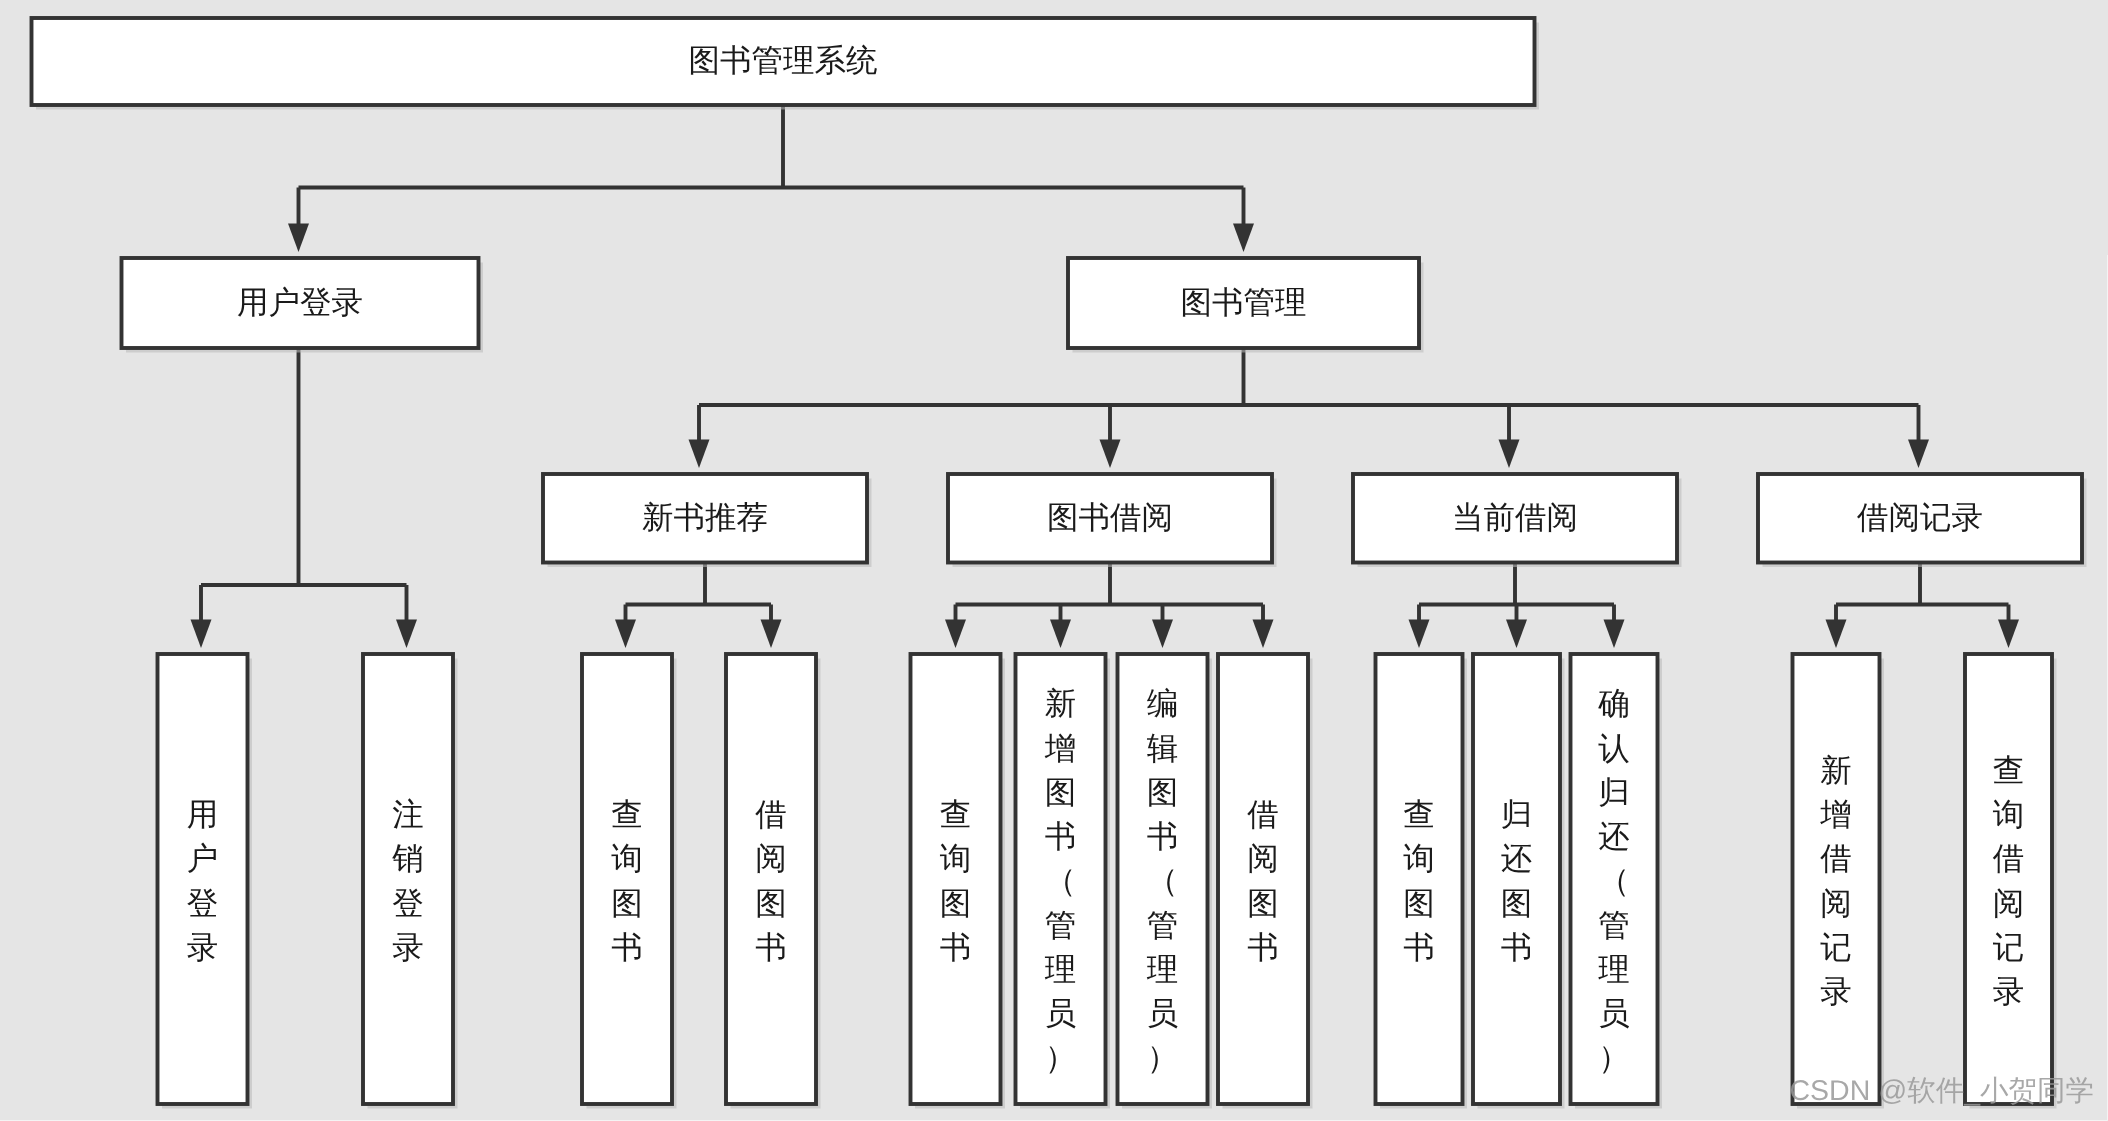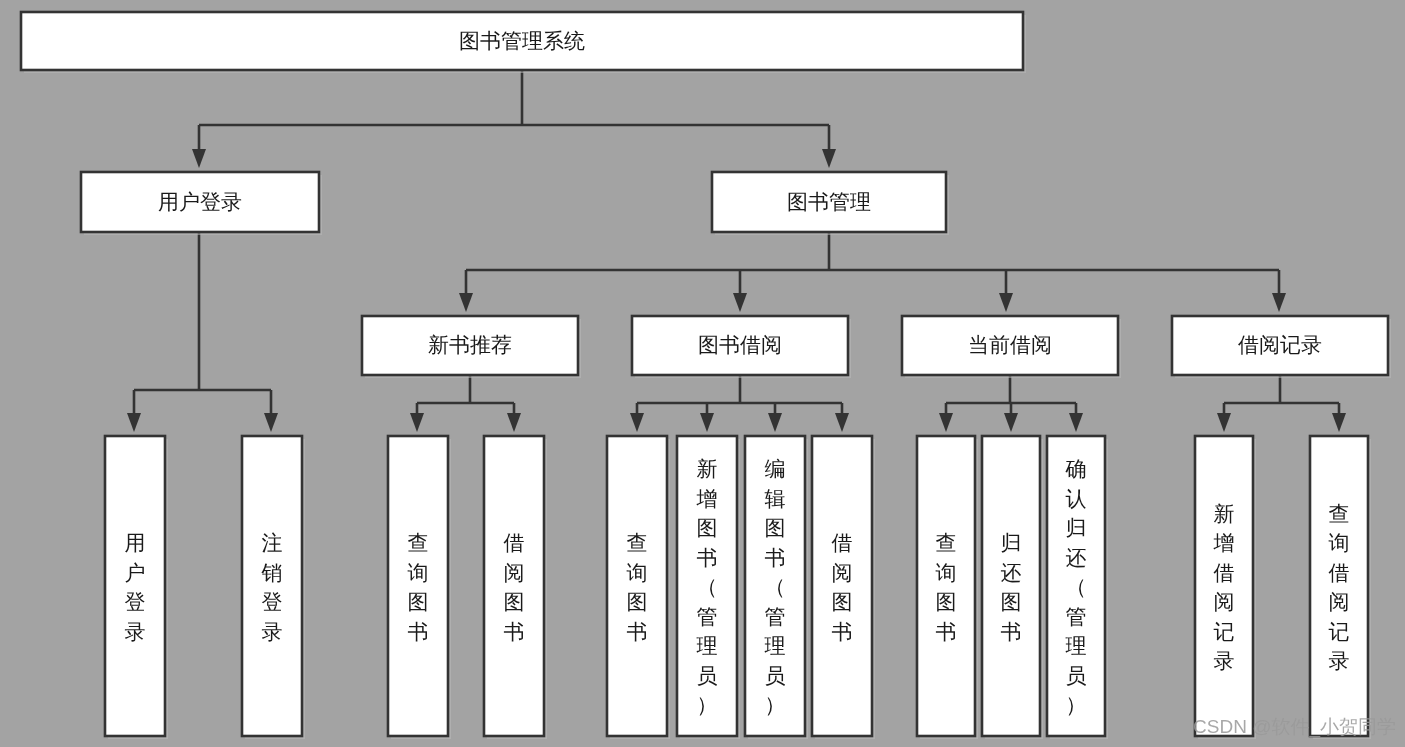--- a/index.html
+++ b/index.html
@@ -8,21 +8,21 @@
     padding: 0;
     background: #ffffff;
   }
   body {
     font-family: "Liberation Sans", "DejaVu Sans", sans-serif;
   }
   #diagram-root {
     position: relative;
     width: 1405px;
     height: 747px;
-    background: #a3a3a3;
+    background: #e5e5e5;
     overflow: hidden;
   }
   svg#flowchart {
     position: absolute;
     left: 0;
     top: 0;
     width: 1405px;
     height: 747px;
     display: block;
   }

